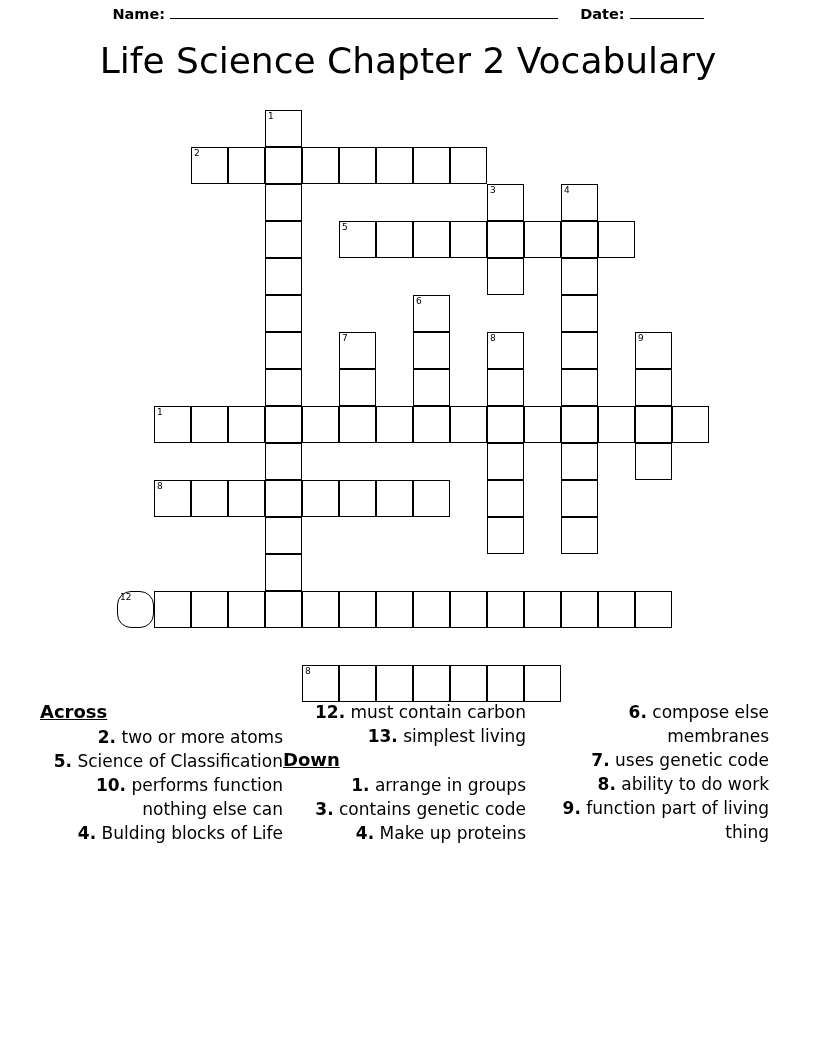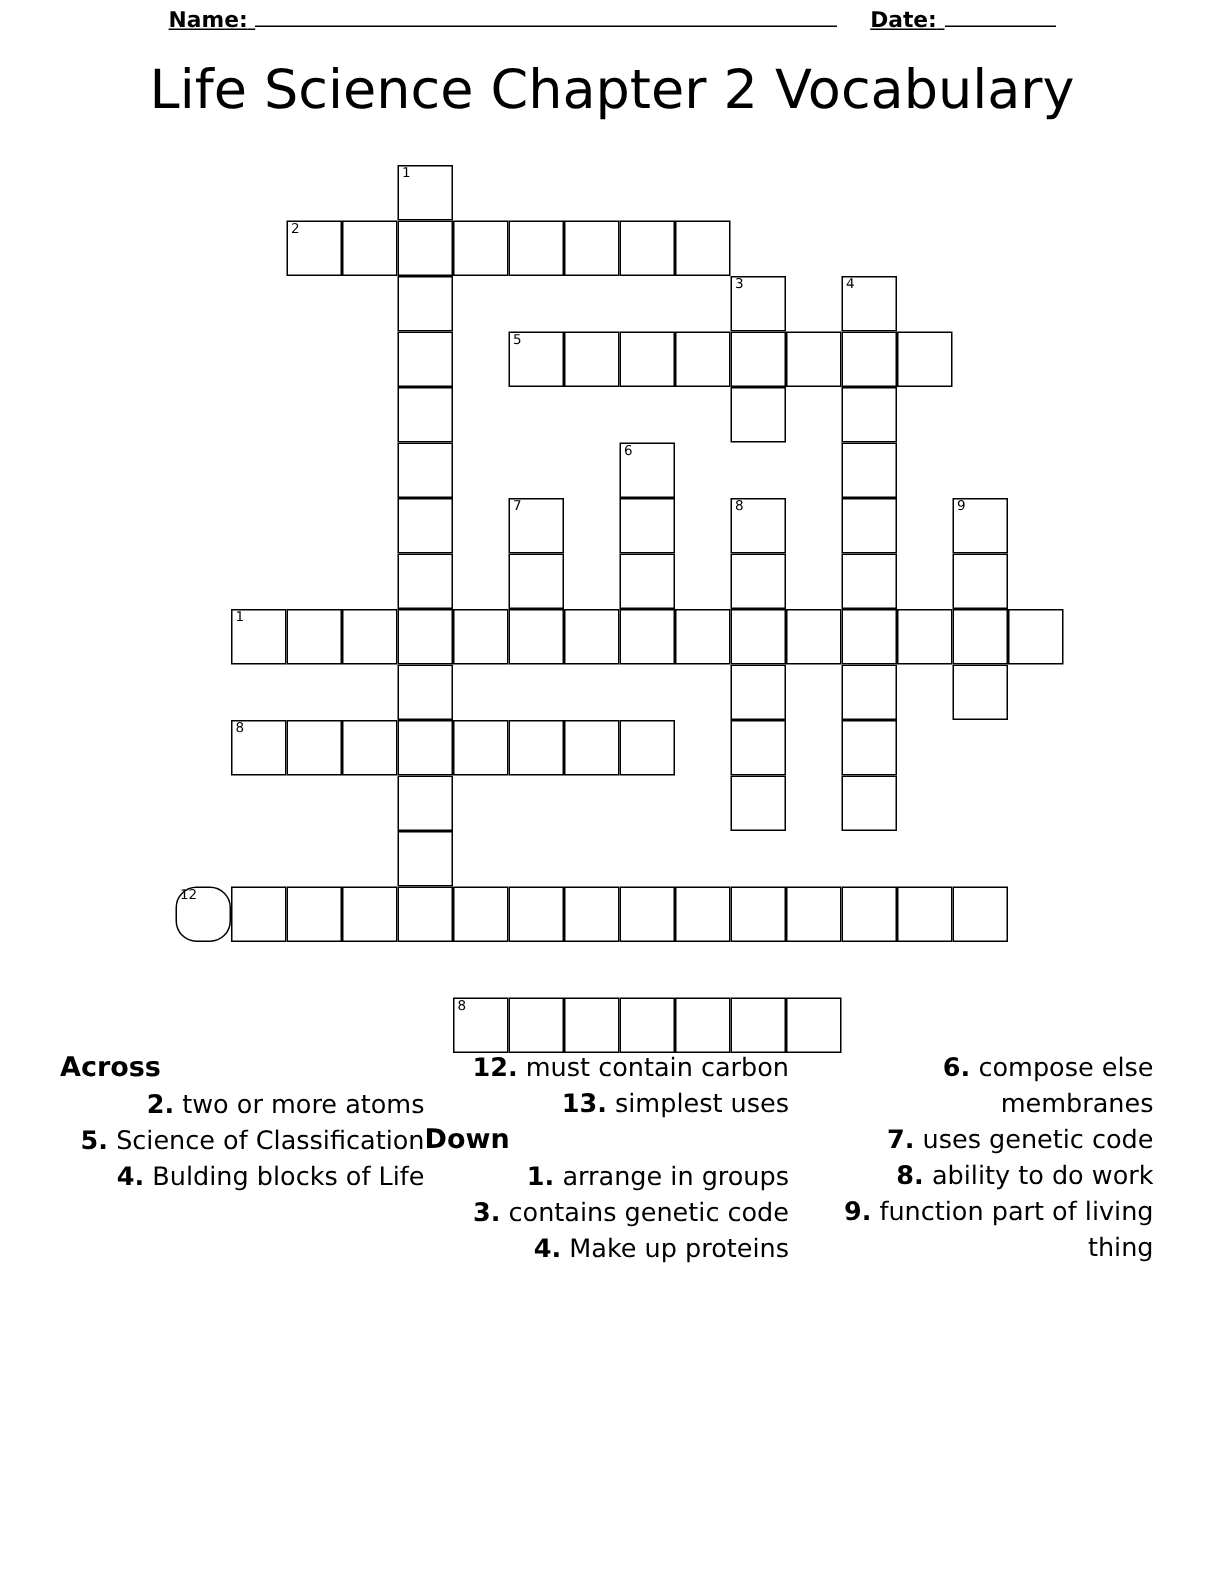--- a/index.html
+++ b/index.html
@@ -24,21 +24,20 @@
     width: 816px;
     height: 28px;
     display: flex;
     align-items: center;
     justify-content: center;
     font-size: 14.5px;
     font-weight: bold;
   }
   .header .field {
     white-space: nowrap;
-    text-decoration: underline;
   }
   .header .rule {
     display: inline-block;
     border-bottom: 1px solid #000;
     vertical-align: baseline;
   }
   .name-rule { width: 388px; }
   .date-rule { width: 74px; }
   .header .gap { display: inline-block; width: 22px; }
 
@@ -90,20 +89,21 @@
     font-size: 17px;
     line-height: 24px;
   }
   .clue-col {
     width: 243px;
     padding-right: 0px;
   }
   .clue-col.col2 { margin-left: 0px; }
   .clue-head {
     font-weight: bold;
+    text-decoration: underline;
     font-size: 18px;
     margin: 0 0 1px 0;
   }
   .clue {
     margin: 0;
     padding: 0 0 0 0;
     text-align: right;
   }
   .clue b { font-weight: bold; }
 </style>
@@ -253,33 +253,37 @@
     <div class="clue-head">Across</div>
     <p class="clue">
       <b>2.</b>
       <span>two or more atoms</span>
     </p>
     <p class="clue">
       <b>5.</b>
       <span>Science of Classification</span>
     </p>
     <p class="clue">
+      <b>10.</b>
+      <span>performs function nothing else can</span>
+    </p>
+    <p class="clue">
       <b>4.</b>
       <span>Bulding blocks of Life</span>
     </p>
   </div>
 
   <div class="clue-col col2">
     <p class="clue">
       <b>12.</b>
       <span>must contain carbon</span>
     </p>
     <p class="clue">
       <b>13.</b>
-      <span>simplest uses</span>
+      <span>simplest living</span>
     </p>
     <div class="clue-head">Down</div>
     <p class="clue">
       <b>1.</b>
       <span>arrange in groups</span>
     </p>
     <p class="clue">
       <b>3.</b>
       <span>contains genetic code</span>
     </p>

